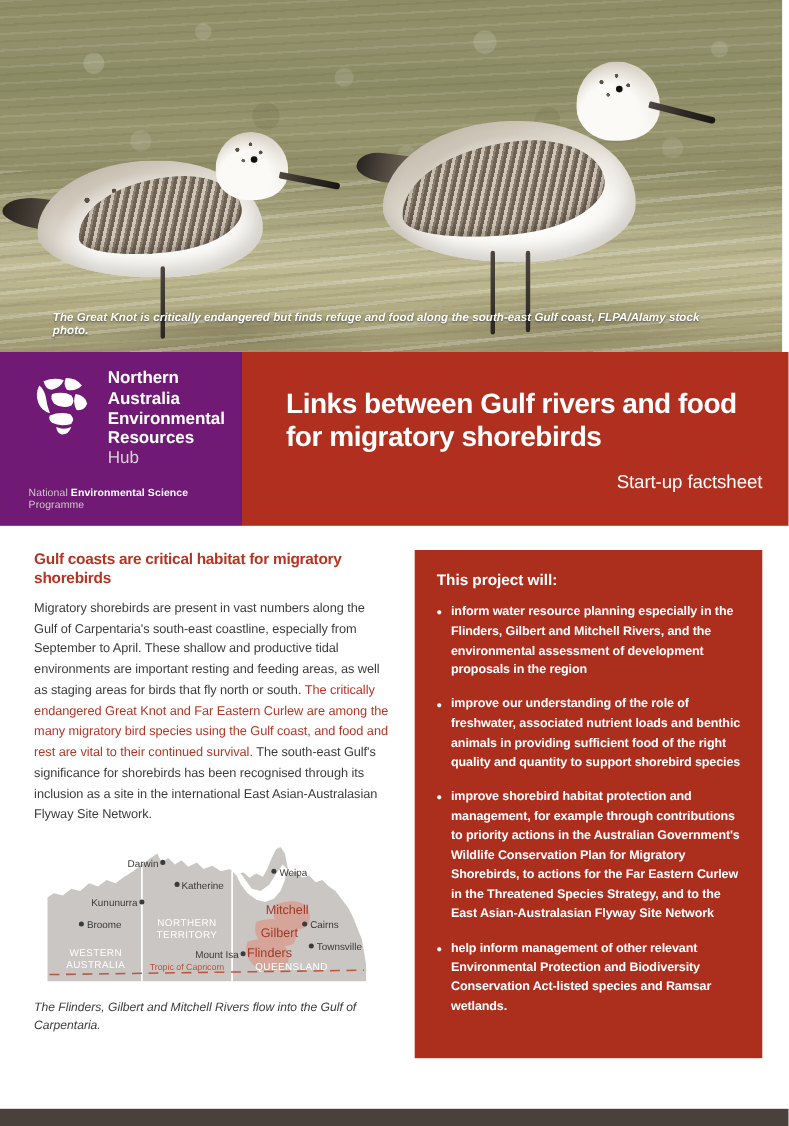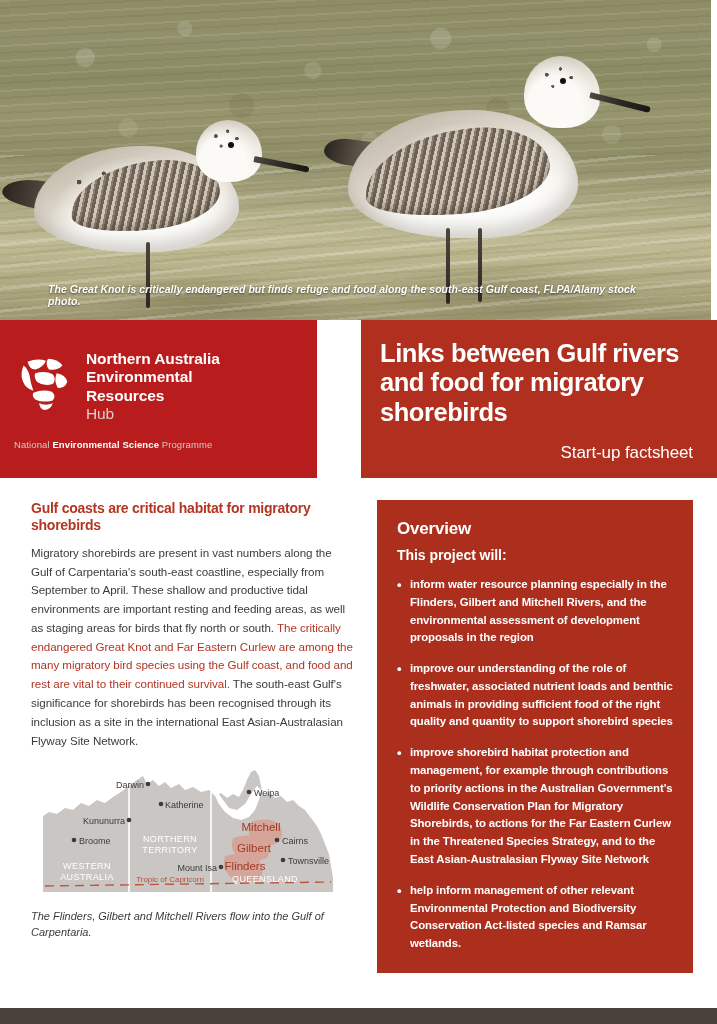--- a/index.html
+++ b/index.html
@@ -198,27 +198,27 @@
     line-height: 1.2;
   }
 
   
   .header-band {
     display: flex;
     width: 717px;
     height: 158px;
   }
   .header-left {
-    width: 317px;
-    background: #b91c1c;
+    width: 220px;
+    background: #701a75;
     position: relative;
     display: flex;
     flex-direction: column;
     justify-content: center;
-    padding-left: 14px;
+    padding-left: 26px;
   }
   .logo-row { display: flex; align-items: flex-start; gap: 10px; }
   .logo-mark { width: 62px; height: 62px; flex: 0 0 62px; margin-top: 2px; }
   .logo-words {
     color: #ffffff;
     font-size: 15.5px;
     line-height: 1.18;
     font-weight: bold;
     letter-spacing: -.1px;
     padding-top: 2px;
@@ -232,25 +232,24 @@
     margin-top: 16px;
     font-size: 9.5px;
     color: #cfcac6;
     letter-spacing: .1px;
   }
   .nesp-line b { color: #ffffff; font-weight: bold; }
 
   .header-right {
     flex: 1;
     background: #b02f1f;
-    padding: 20px 24px 16px 19px;
+    padding: 20px 24px 16px 40px;
     display: flex;
     flex-direction: column;
     justify-content: center;
-    margin-left: 44px;
   }
   .header-title {
     color: #ffffff;
     font-size: 25.5px;
     font-weight: bold;
     line-height: 1.16;
     letter-spacing: -.45px;
   }
   .header-sub {
     margin-top: 16px;
@@ -487,21 +486,20 @@
 
             <text x="127" y="112" text-anchor="middle" font-family="Liberation Sans, sans-serif" font-size="8" fill="#b4533c">Tropic of Capricorn</text>
           </svg>
         </div>
         <div class="map-caption">The Flinders, Gilbert and Mitchell Rivers flow into the Gulf of Carpentaria.</div>
       </div>
     </div>
 
     <div class="col-right">
       <div class="overview">
-        <div class="overview-title">Overview</div>
         <div class="overview-lead">This project will:</div>
         <ul class="ov-list">
           <li>inform water resource planning especially in the Flinders, Gilbert and Mitchell Rivers, and the environmental assessment of development proposals in the region</li>
           <li>improve our understanding of the role of freshwater, associated nutrient loads and benthic animals in providing sufficient food of the right quality and quantity to support shorebird species</li>
           <li>improve shorebird habitat protection and management, for example through contributions to priority actions in the Australian Government's Wildlife Conservation Plan for Migratory Shorebirds, to actions for the Far Eastern Curlew in the Threatened Species Strategy, and to the East Asian-Australasian Flyway Site Network</li>
           <li>help inform management of other relevant Environmental Protection and Biodiversity Conservation Act-listed species and Ramsar wetlands.</li>
         </ul>
       </div>
     </div>
   </div>

